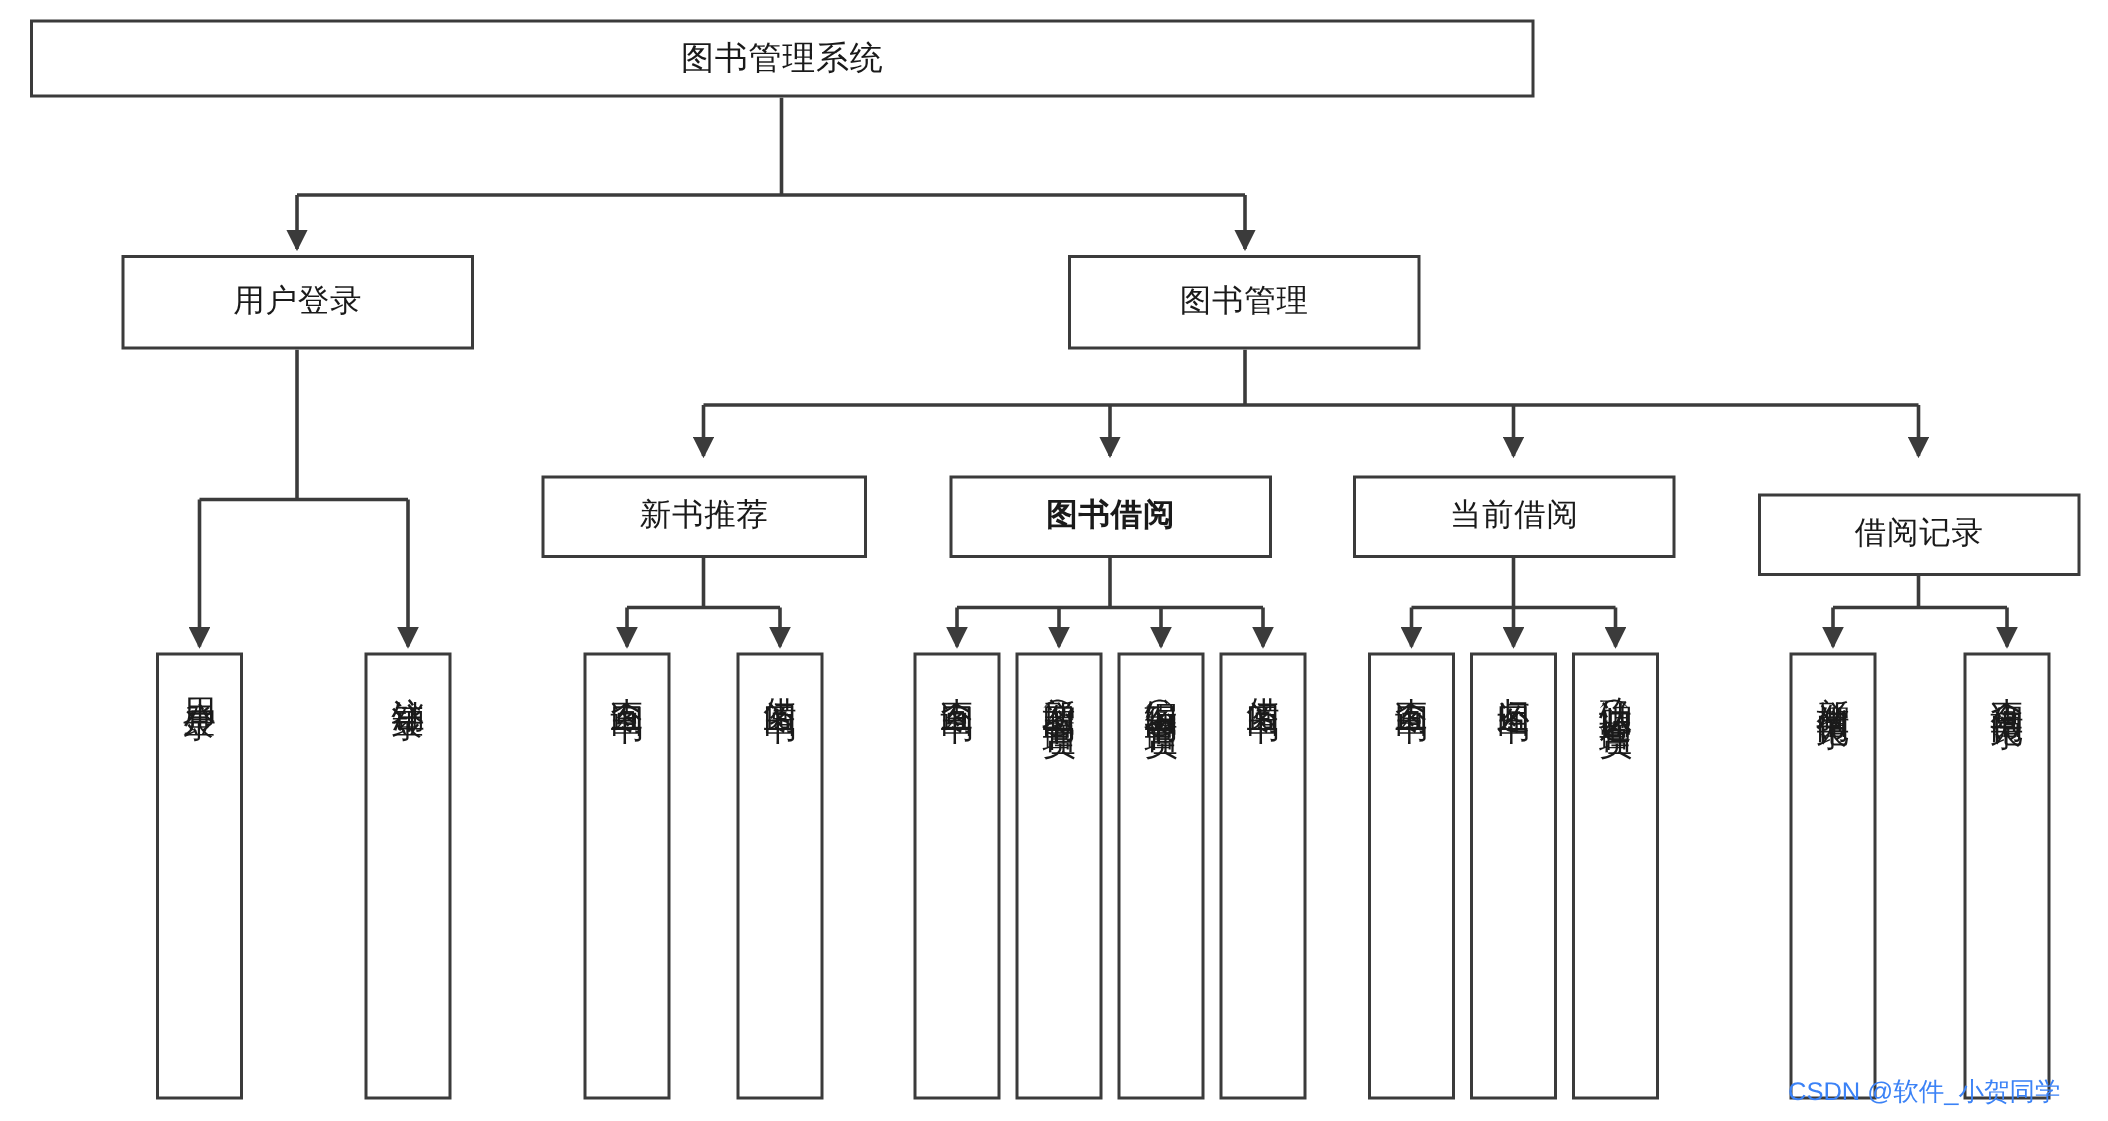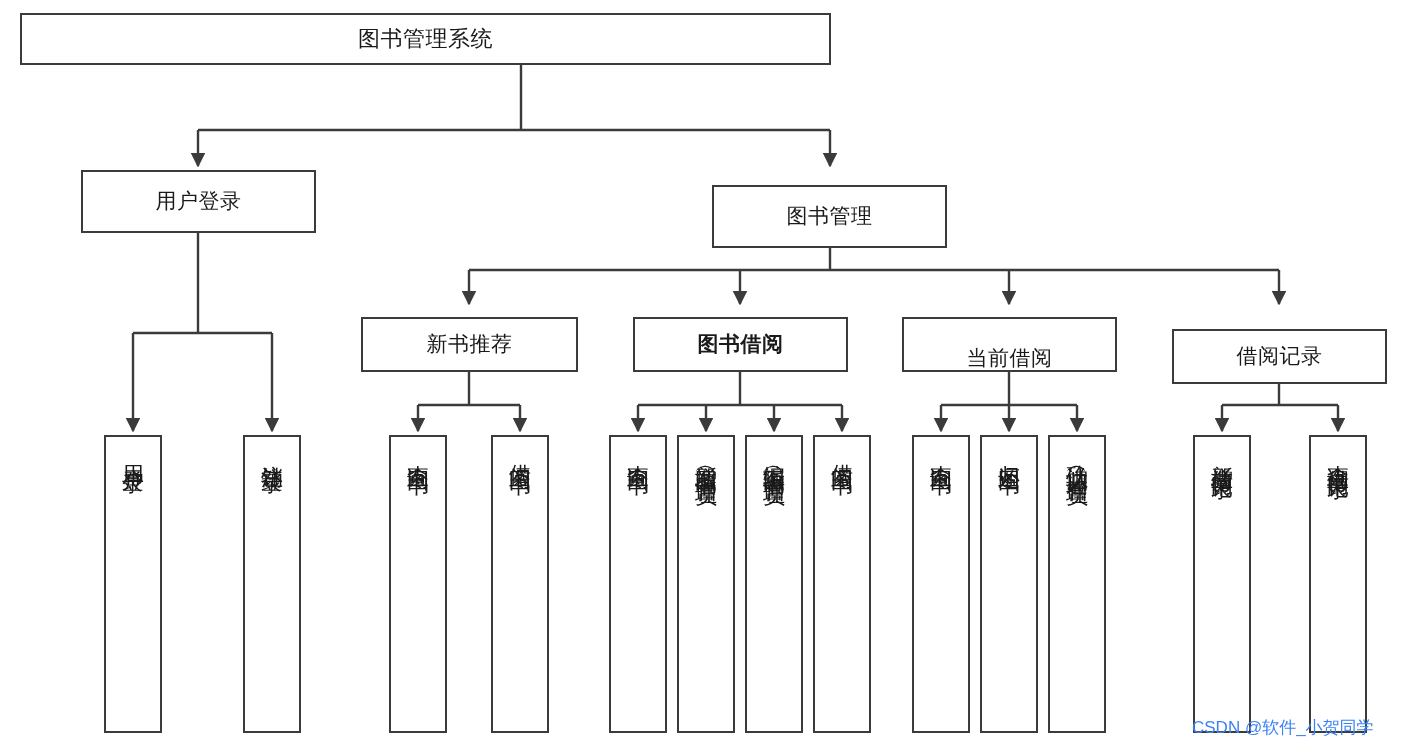--- a/index.html
+++ b/index.html
@@ -121,38 +121,38 @@
       <path d="M 1009 405 L 1009 431" marker-end="url(#arrow)"></path>
       <path d="M 1077 405 L 1077 431" marker-end="url(#arrow)"></path>
 
       <path d="M 1279 372 L 1279 405"></path>
       <path d="M 1222 405 L 1338 405"></path>
       <path d="M 1222 405 L 1222 431" marker-end="url(#arrow)"></path>
       <path d="M 1338 405 L 1338 431" marker-end="url(#arrow)"></path>
     </g>
   </svg>
 
-  <div class="node horiz root" style="left:20px; top:13px; width:811px; height:52px;">
+  <div class="node horiz root" style="left:20px; top:13px; width:1003px; height:52px;">
     <span class="node-label">图书管理系统</span>
   </div>
 
   <div class="node horiz" style="left:81px; top:170px; width:235px; height:63px;">
     <span class="node-label">用户登录</span>
   </div>
-  <div class="node horiz" style="left:712px; top:185px; width:235px; height:63px;">
+  <div class="node horiz" style="left:712px; top:170px; width:235px; height:63px;">
     <span class="node-label">图书管理</span>
   </div>
 
   <div class="node horiz" style="left:361px; top:317px; width:217px; height:55px;">
     <span class="node-label">新书推荐</span>
   </div>
   <div class="node horiz" style="left:633px; top:317px; width:215px; height:55px;font-weight:bold;">
     <span class="node-label">图书借阅</span>
   </div>
-  <div class="node horiz" style="left:902px; top:317px; width:215px; height:55px;align-items:flex-end;">
+  <div class="node horiz" style="left:902px; top:317px; width:215px; height:55px;">
     <span class="node-label">当前借阅</span>
   </div>
   <div class="node horiz" style="left:1172px; top:317px; width:215px; height:55px;margin-top:12px;">
     <span class="node-label">借阅记录</span>
   </div>
 
   <div class="node leaf" style="left:104px; top:435px; width:58px; height:298px;">
     <span class="node-label">用户登录</span>
   </div>
   <div class="node leaf" style="left:243px; top:435px; width:58px; height:298px;">

